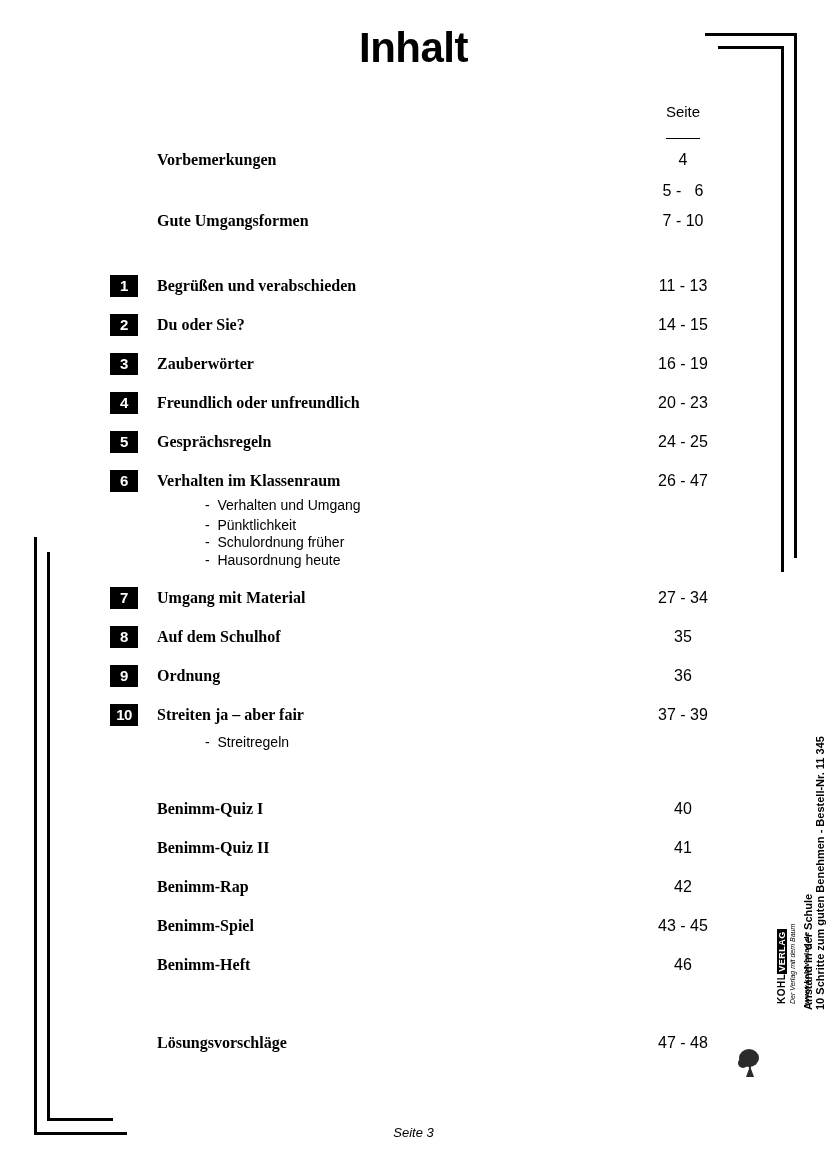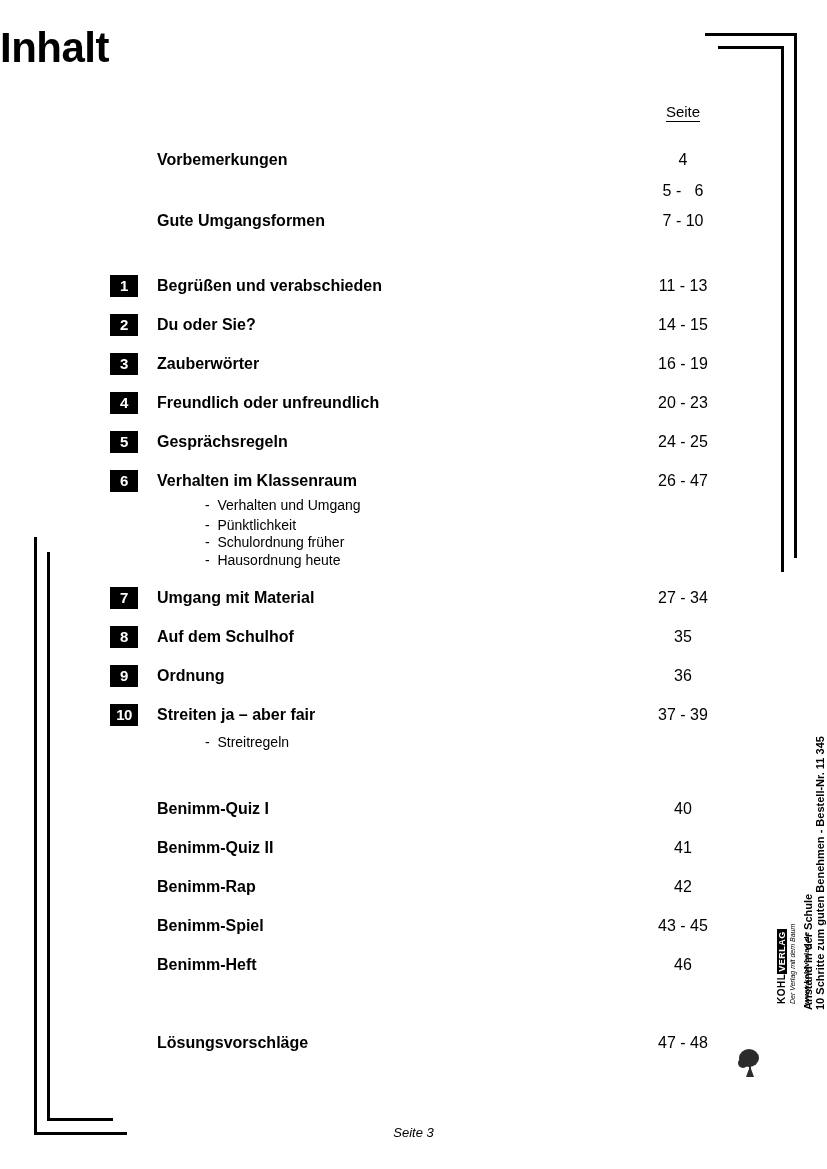--- a/index.html
+++ b/index.html
@@ -26,38 +26,39 @@
   }
   .rule.h { height: 3px; }
   .rule.v { width: 3px; }
 
   
   #title {
     position: absolute;
     left: 0;
     top: 24px;
     width: 827px;
+    text-align: center;
     font-size: 42px;
     font-weight: bold;
     letter-spacing: -0.5px;
   }
 
   
   #seite-header {
     position: absolute;
     left: 600px;
     top: 103px;
     width: 166px;
     text-align: center;
     font-size: 15px;
     font-weight: normal;
   }
   #seite-header span {
     border-bottom: 1.5px solid #000;
-    padding-bottom: 1px;
+    padding-bottom: 18px;
   }
 
   
   .toc {
     position: absolute;
     left: 0;
     top: 0;
     width: 827px;
   }
   .row {
@@ -80,20 +81,21 @@
     line-height: 22px;
     letter-spacing: -0.5px;
   }
   .label {
     position: absolute;
     left: 47px;
     top: 0;
     font-size: 16px;
     font-weight: bold;
     white-space: nowrap;
+    font-family: Liberation Serif, serif;
   }
   .label.nobadge { left: 47px; }
   .pages {
     position: absolute;
     left: 490px;
     top: 0;
     width: 166px;
     text-align: center;
     font-size: 16px;
     font-weight: normal;

